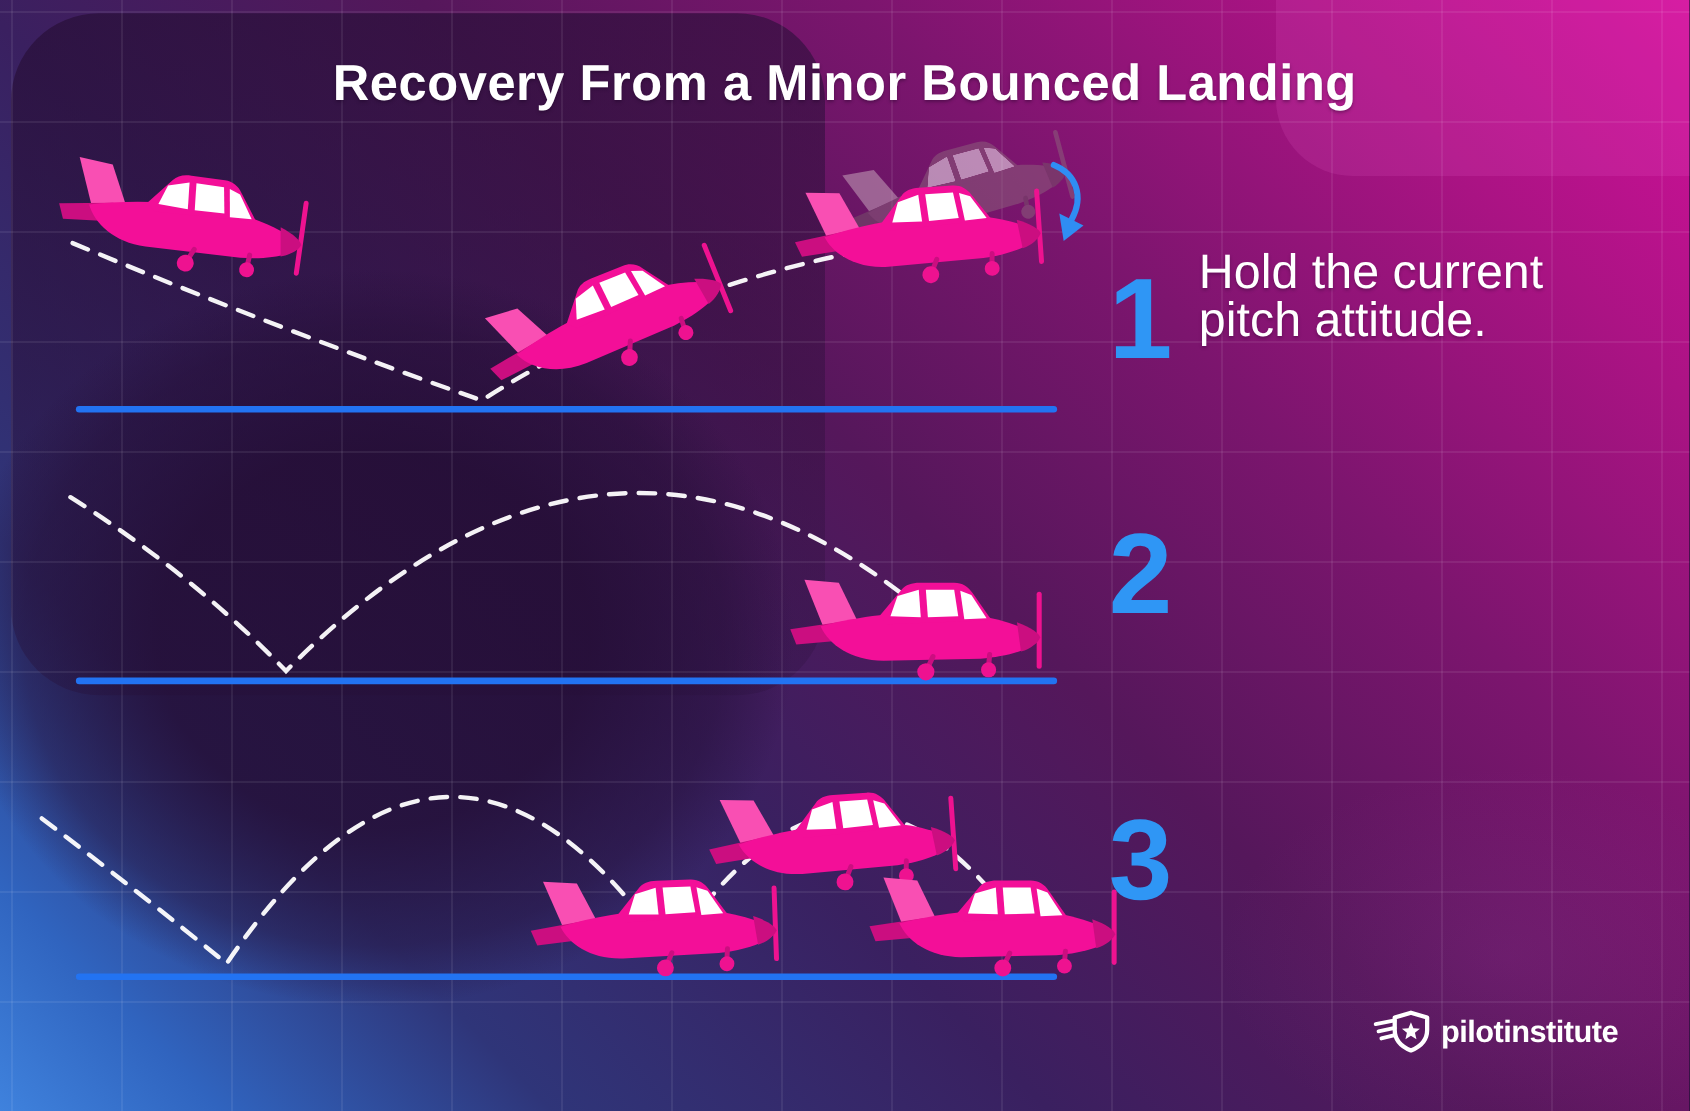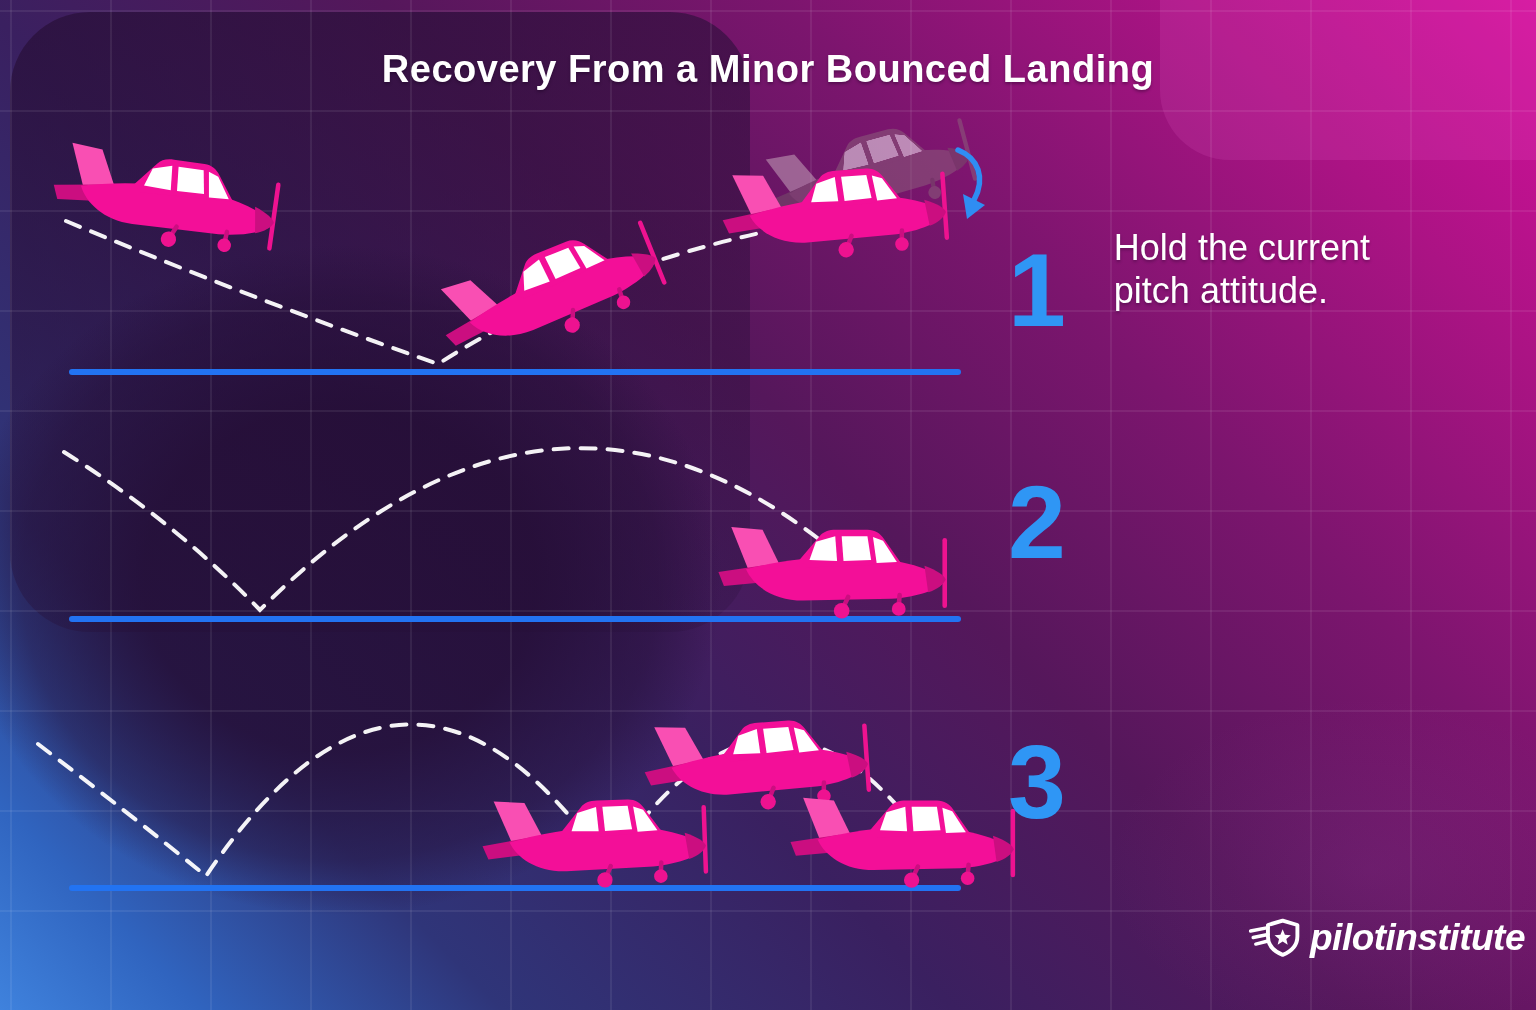--- a/index.html
+++ b/index.html
@@ -49,38 +49,37 @@
   .pl-dark{fill:var(--plane_pink_dark,#cb0e80);}
   .pl-mid{fill:var(--plane_pink_mid,#ee1290);}
   .pl-win{fill:#ffffff;}
   .pl-strut{stroke:var(--plane_pink_dark,#cb0e80);stroke-width:5;stroke-linecap:round;}
   .ghost{filter:saturate(.12) brightness(1.5);opacity:.5;}
   .arrow-line{stroke:var(--arrow_blue,#2f8df3);stroke-width:5.5;fill:none;stroke-linecap:round;}
   .arrow-head{fill:var(--arrow_blue,#2f8df3);}
   
   .title{
     position:absolute;top:48px;left:0;width:100%;text-align:center;
-    font-size:38px;font-weight:bold;letter-spacing:.5px;
+    font-size:46px;font-weight:bold;letter-spacing:.5px;
     text-shadow:0 2px 3px rgba(20,0,30,.35);
   }
   .step{position:absolute;left:1008px;display:flex;gap:24px;align-items:flex-start;}
   .step-number{
     font-size:104px;font-weight:bold;line-height:1;margin-top:10px;
     color:var(--accent_blue,#2f96f5);
   }
   .step-text{
-    font-size:36px;line-height:43px;margin-top:-2px;white-space:pre-line;
+    font-size:44px;line-height:43px;margin-top:-2px;white-space:pre-line;
     text-shadow:0 2px 3px rgba(20,0,30,.3);
-    margin-left:24px;
   }
   .logo{
     position:absolute;left:1248px;top:916px;height:44px;
     display:flex;align-items:center;gap:10px;
   }
-  .logo-text{font-size:37px;font-weight:bold;letter-spacing:-.5px;font-style:italic;}
+  .logo-text{font-size:28px;font-weight:bold;letter-spacing:-.5px;}
 </style>
 </head>
 <body>
 
 <div class="stage">
 
   <div class="bg-base"></div>
   <div class="blob blob-tl"></div>
   <div class="blob blob-dark"></div>
   <div class="blob blob-tr"></div>

